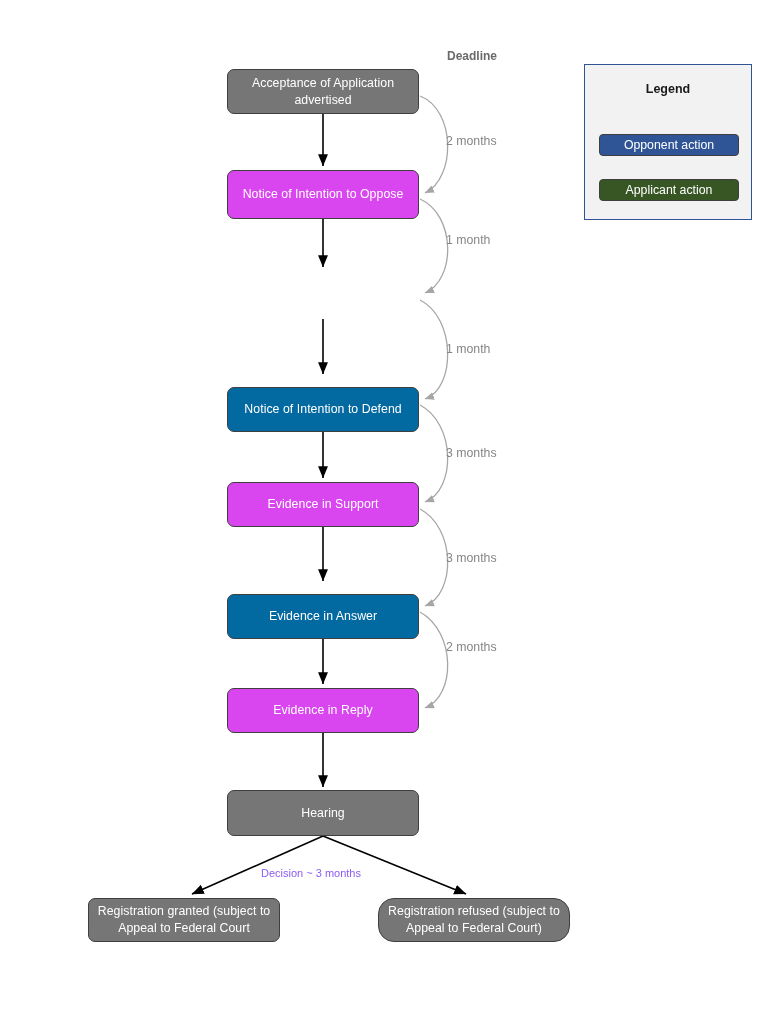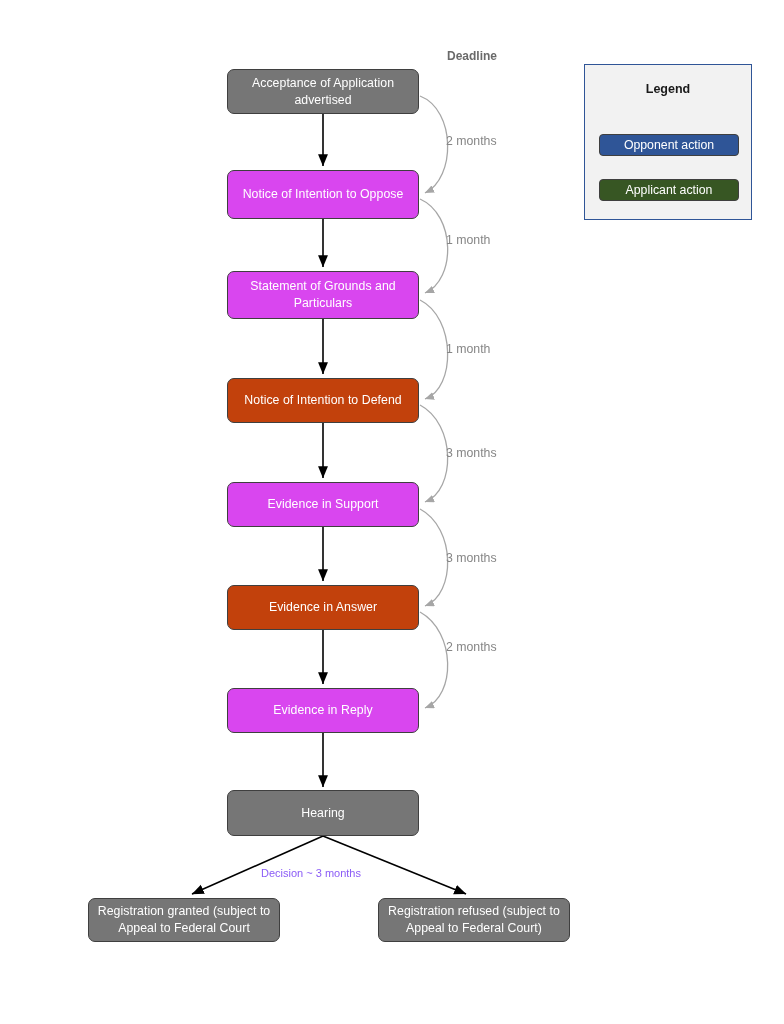--- a/index.html
+++ b/index.html
@@ -38,21 +38,21 @@
     justify-content: center;
     text-align: center;
     color: #ffffff;
     font-size: 12.3px;
     line-height: 17px;
     padding: 2px 6px;
     letter-spacing: 0.05px;
   }
   .node.gray  { background: #767676; }
   .node.blue  { background: #d946ef; }
-  .node.green { background: #c2410c; }
+  .node.green { background: #0369a1; margin-top: 9px; }
 
   .deadline-header {
     position: absolute;
     font-size: 12px;
     font-weight: bold;
     color: #6a6a6a;
     white-space: nowrap;
   }
   .edge-label {
     position: absolute;
@@ -143,35 +143,34 @@
       <path d="M420,612 C456,632 456,696 425,708"></path>
     </g>
   </svg>
 
   <div class="deadline-header" style="left:447px; top:49px;">Deadline</div>
 
   <div class="node gray" style="left:227px; top:69px;  width:192px; height:45px;">Acceptance of Application advertised</div>
 
   <div class="node blue" style="left:227px; top:170px; width:192px; height:49px;">Notice of Intention to Oppose</div>
 
-  <div class="node blue" style="left:227px; top:271px; width:192px; height:48px;">Statement of Grounds and Particulars</div>
 
   <div class="node green" style="left:227px; top:378px; width:192px; height:45px;">Notice of Intention to Defend</div>
 
   <div class="node blue" style="left:227px; top:482px; width:192px; height:45px;">Evidence in Support</div>
 
   <div class="node green" style="left:227px; top:585px; width:192px; height:45px;">Evidence in Answer</div>
 
   <div class="node blue" style="left:227px; top:688px; width:192px; height:45px;">Evidence in Reply</div>
 
   <div class="node gray" style="left:227px; top:790px; width:192px; height:46px;">Hearing</div>
 
   <div class="node gray" style="left:88px;  top:898px; width:192px; height:44px;">Registration granted (subject to Appeal to Federal Court</div>
 
-  <div class="node gray" style="left:378px; top:898px; width:192px; height:44px;">Registration refused (subject to Appeal to Federal Court)</div>
+  <div class="node gray" style="left:378px; top:898px; width:192px; height:44px;border-radius:16px;">Registration refused (subject to Appeal to Federal Court)</div>
 
   <div class="edge-label" style="left:446px; top:134px;">2 months</div>
 
   <div class="edge-label" style="left:446px; top:233px;">1 month</div>
 
   <div class="edge-label" style="left:446px; top:342px;">1 month</div>
 
   <div class="edge-label" style="left:446px; top:446px;">3 months</div>
 
   <div class="edge-label" style="left:446px; top:551px;">3 months</div>

